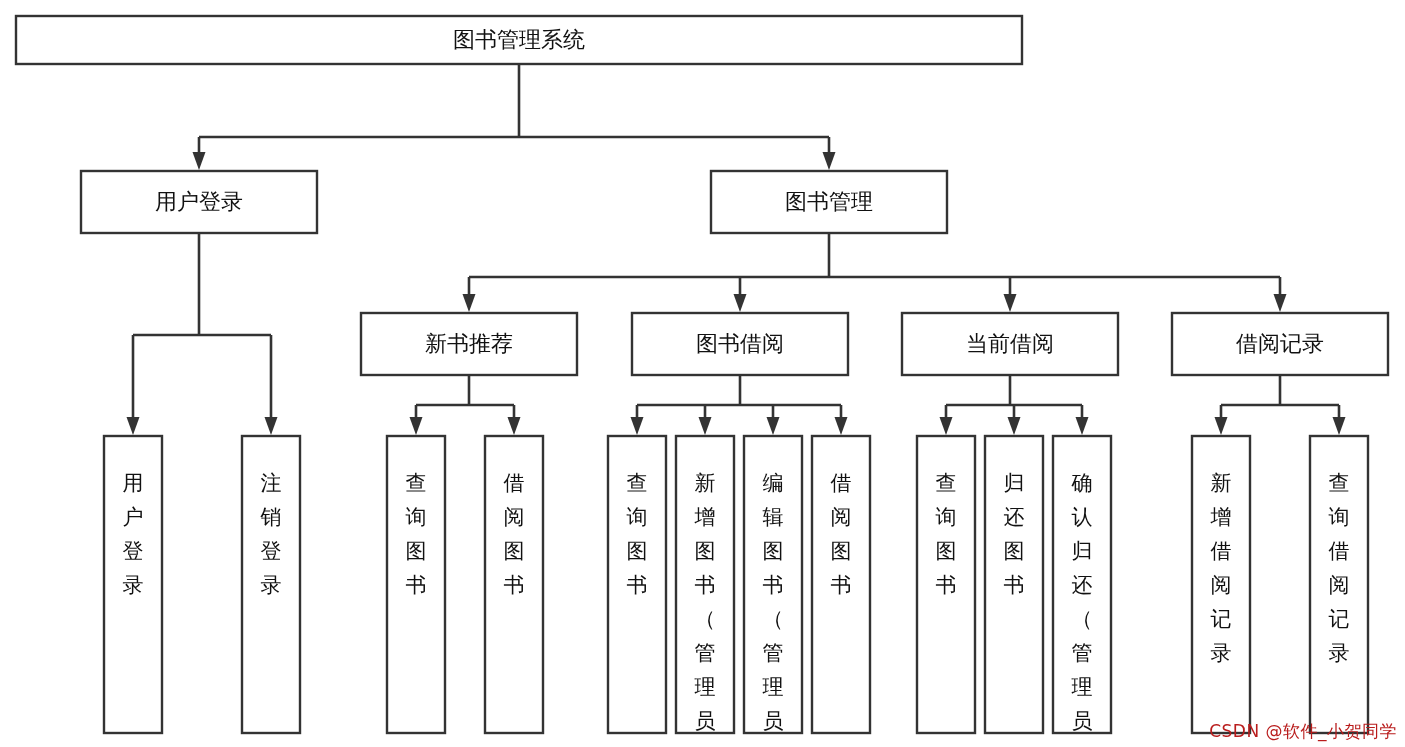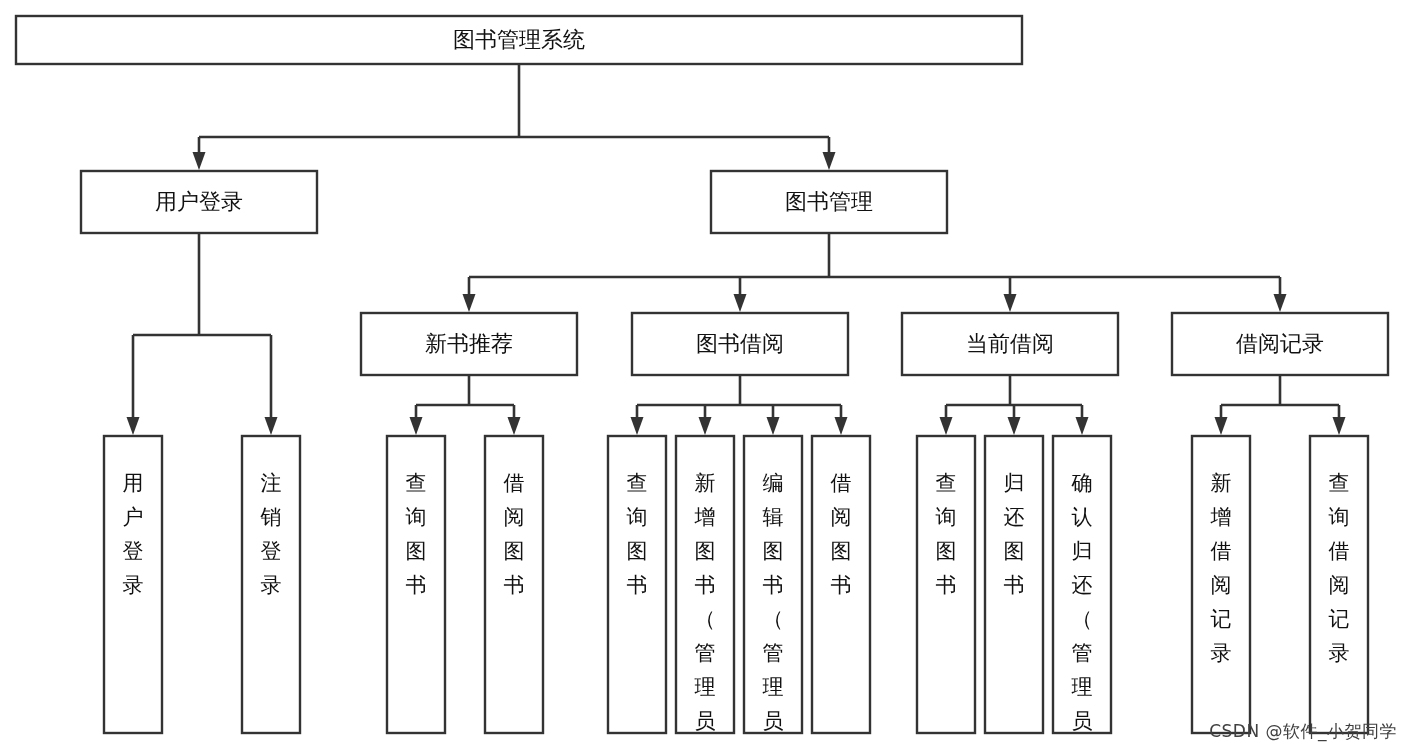--- a/index.html
+++ b/index.html
@@ -54,21 +54,21 @@
   }
   .label-v {
     font-size: 21px;
   }
   .watermark {
     position: absolute;
     right: 8px;
     bottom: 4px;
     font-family: "DejaVu Sans", "Liberation Sans", sans-serif;
     font-size: 17px;
-    color: #404040;
+    color: #b91c1c;
     letter-spacing: 0.5px;
     white-space: nowrap;
     user-select: none;
   }
 </style>
 </head>
 <body>
 
 <div id="diagram-root">
   <svg class="diagram-canvas" id="diagram-canvas" viewBox="0 0 1405 747" xmlns="http://www.w3.org/2000/svg">

